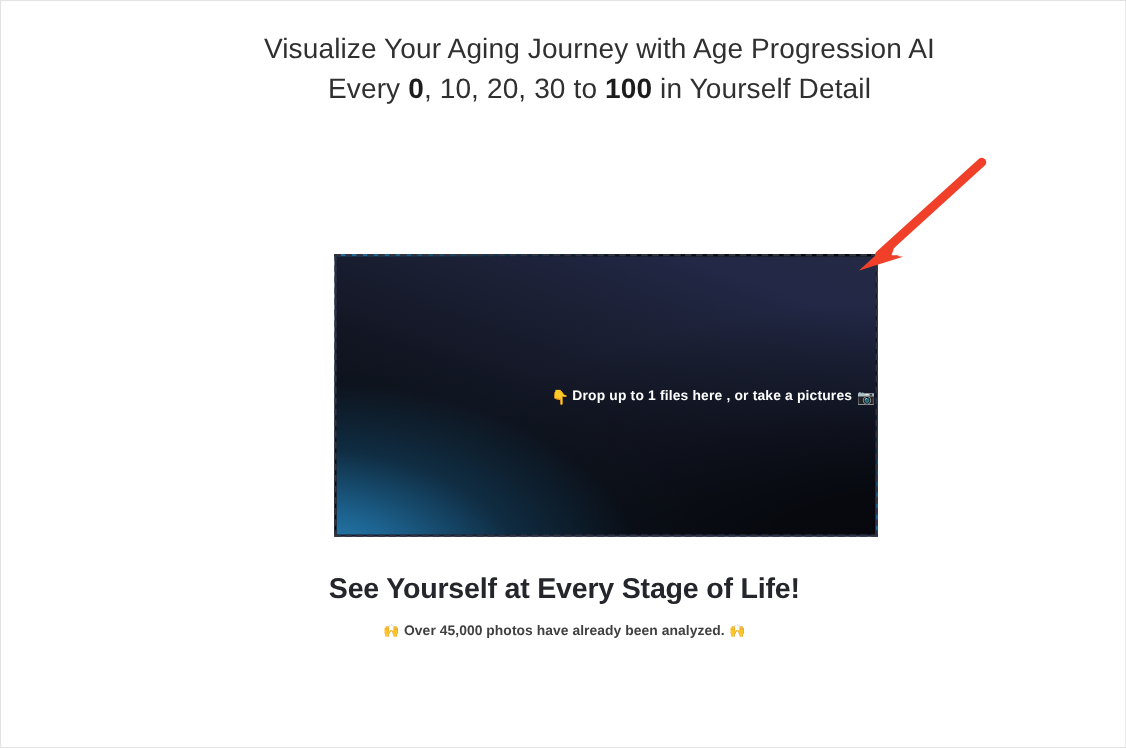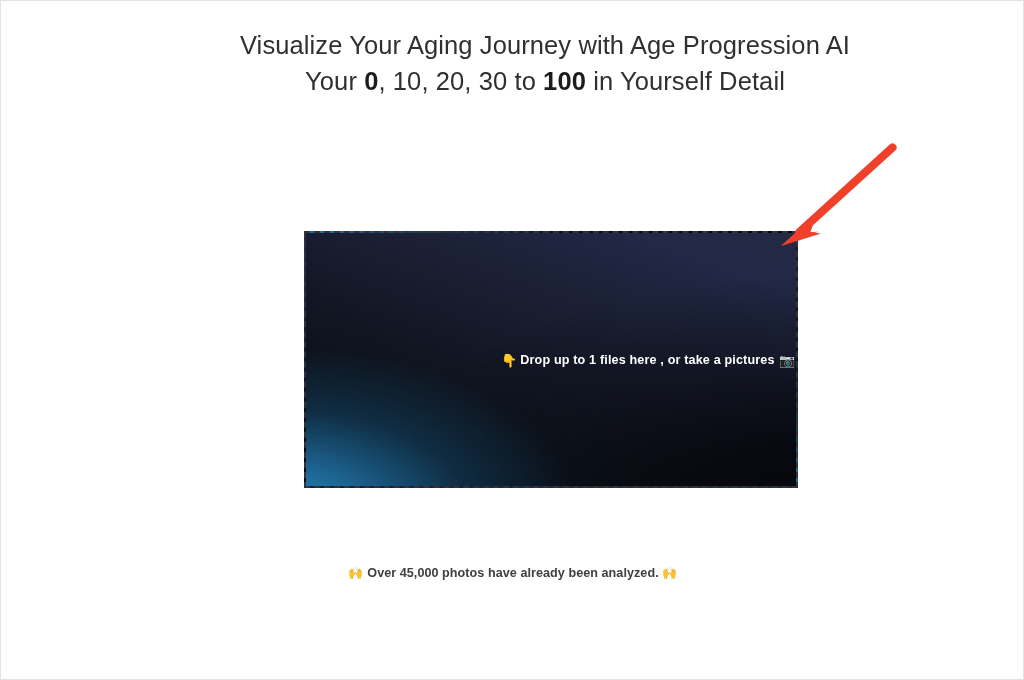--- a/index.html
+++ b/index.html
@@ -143,38 +143,39 @@
   }
 </style>
 </head>
 <body>
 
 <div id="page">
 
   <div class="headline">
     <span class="line1">Visualize Your Aging Journey with Age Progression AI</span>
     <span class="line2">
-      <span>Your </span><b>0</b><span>, 10, 20, 30 to </span><b>100</b><span> in Yourself Detail</span>
+      <span>Every </span><b>0</b><span>, 10, 20, 30 to </span><b>100</b><span> in Yourself Detail</span>
     </span>
   </div>
 
   <div class="dropzone">
     <div class="drop-label">
       <span class="emoji emoji-left">👇</span><span>Drop up to 1 files here , or take a pictures</span><span class="emoji emoji-right">📷</span>
     </div>
   </div>
 
   <svg class="arrow-annotation" viewBox="0 0 150 130" width="150" height="130" aria-hidden="true">
     <g>
       <path d="M129.5 14.5 L36.5 99.0" stroke="#f0402a" stroke-width="8.2" stroke-linecap="round" fill="none"></path>
       <path d="M129.5 14.5 L127.0 17.8 L124.5 20.6 Z" fill="#f0402a"></path>
       <path d="M18.0 113.0 L52.0 85.5 L47.5 99.0 L58.0 100.5 Z" fill="#f0402a"></path>
       <path d="M18.0 113.0 L46.0 87.0 L44.0 100.0 L55.0 98.5 Z" fill="#f0402a"></path>
     </g>
   </svg>
 
+  <div class="subhead">See Yourself at Every Stage of Life!</div>
 
   <div class="analyzed">
     <span class="emoji emoji-left">🙌</span><span>Over 45,000 photos have already been analyzed.</span><span class="emoji emoji-right">🙌</span>
   </div>
 
 
 </div>
 
 </body></html>

